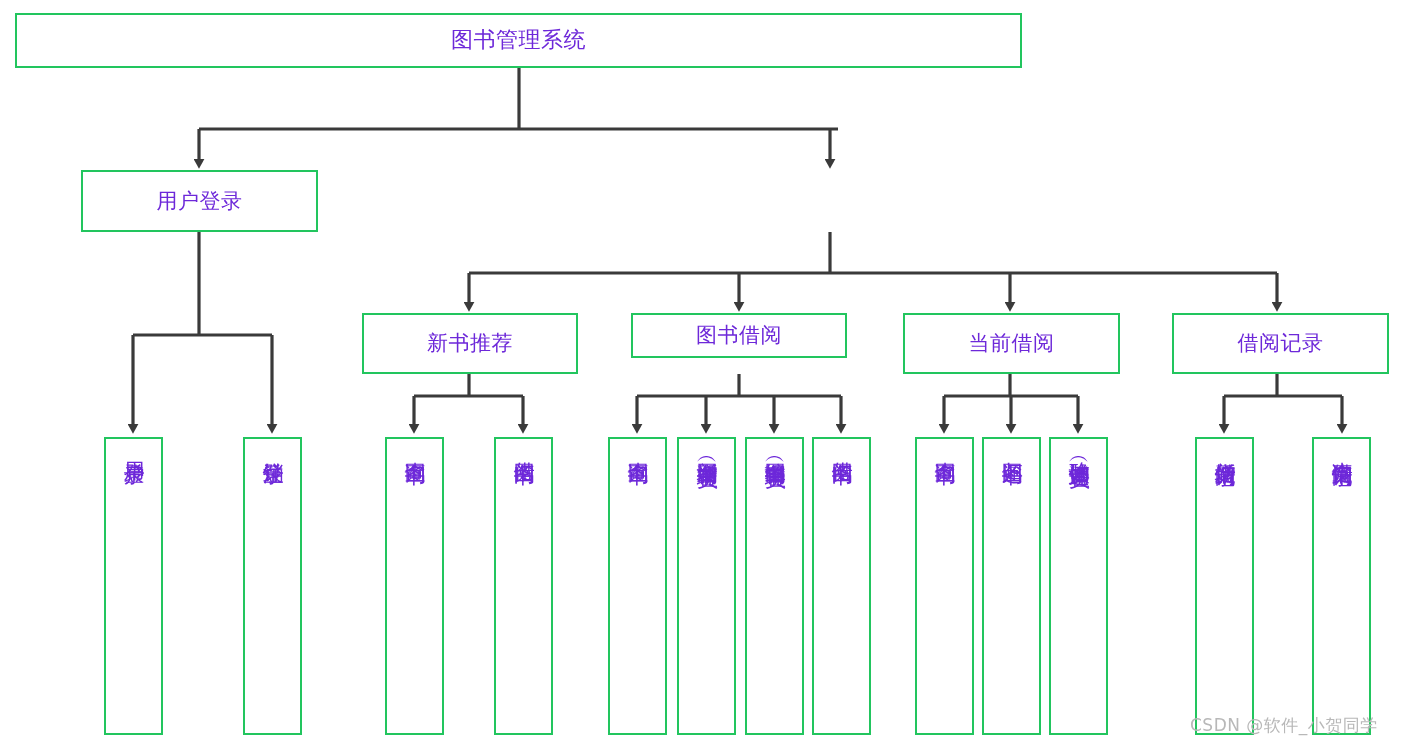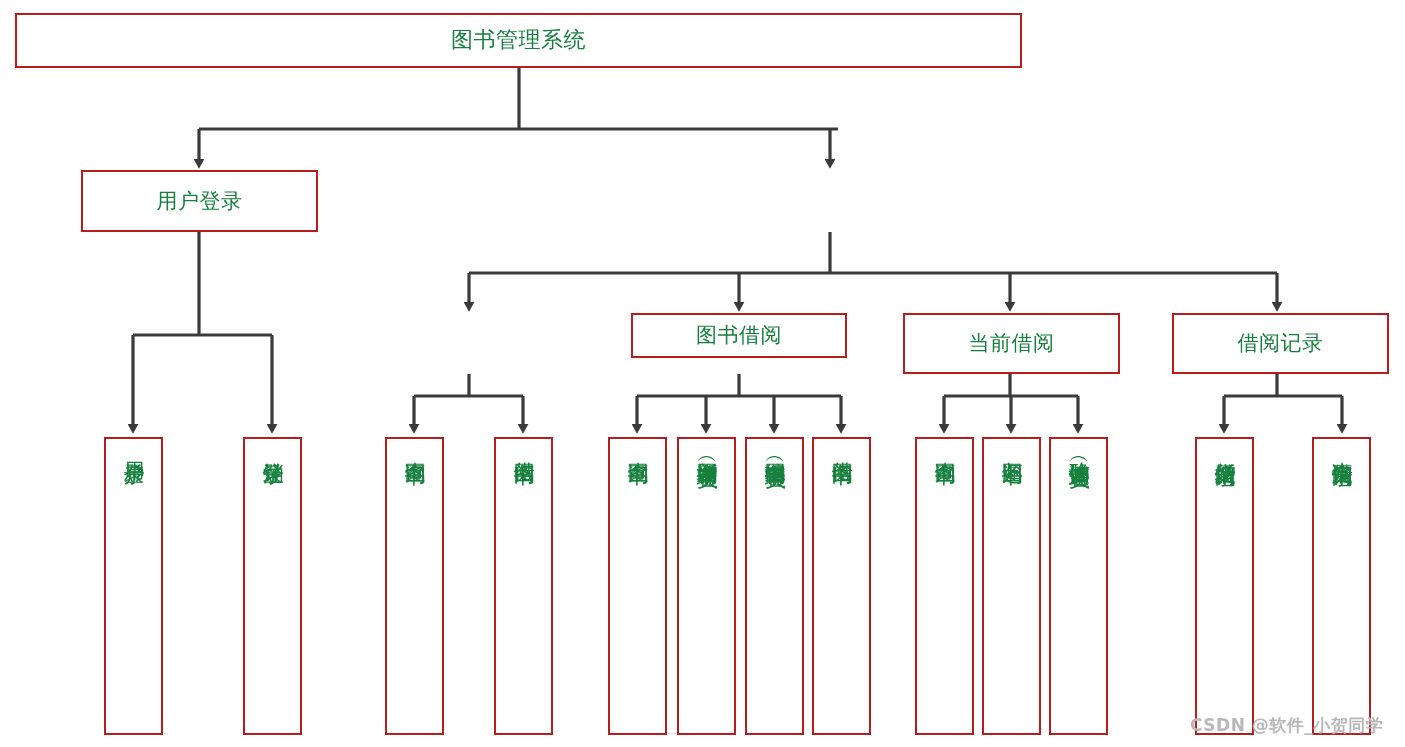--- a/index.html
+++ b/index.html
@@ -23,25 +23,25 @@
     left: 0;
     top: 0;
     width: 1405px;
     height: 747px;
     pointer-events: none;
   }
   .node {
     position: absolute;
     box-sizing: border-box;
     background: #ffffff;
-    border: 2px solid #b91c1c;
+    border: 2px solid #22c55e;
     display: flex;
     align-items: center;
     justify-content: center;
-    color: #15803d;
+    color: #6d28d9;
   }
   .node .label {
     display: block;
     text-align: center;
     line-height: 1.28;
     letter-spacing: 0.5px;
   }
   .node.horiz .label {
     writing-mode: horizontal-tb;
     font-size: 21px;
@@ -127,20 +127,23 @@
   </svg>
 
   <div class="node horiz root" style="left:15px; top:13px; width:1007px; height:55px;">
     <span class="label">图书管理系统</span>
   </div>
 
   <div class="node horiz" style="left:81px; top:170px; width:237px; height:62px;">
     <span class="label">用户登录</span>
   </div>
 
+  <div class="node horiz" style="left:362px; top:313px; width:216px; height:61px;">
+    <span class="label">新书推荐</span>
+  </div>
   <div class="node horiz" style="left:631px; top:313px; width:216px; height:45px;">
     <span class="label">图书借阅</span>
   </div>
   <div class="node horiz" style="left:903px; top:313px; width:217px; height:61px;">
     <span class="label">当前借阅</span>
   </div>
   <div class="node horiz" style="left:1172px; top:313px; width:217px; height:61px;">
     <span class="label">借阅记录</span>
   </div>
 
@@ -181,15 +184,15 @@
     <span class="label">确认归还（管理员）</span>
   </div>
 
   <div class="node vert" style="left:1195px; top:437px; width:59px; height:298px;">
     <span class="label">新增借阅记录</span>
   </div>
   <div class="node vert" style="left:1312px; top:437px; width:59px; height:298px;">
     <span class="label">查询借阅记录</span>
   </div>
 
-  <div class="watermark" style="left:1190px; top:714px;font-weight:bold;">CSDN @软件_小贺同学</div>
+  <div class="watermark" style="left:1190px; top:714px;">CSDN @软件_小贺同学</div>
 
 </div>
 
 </body></html>

